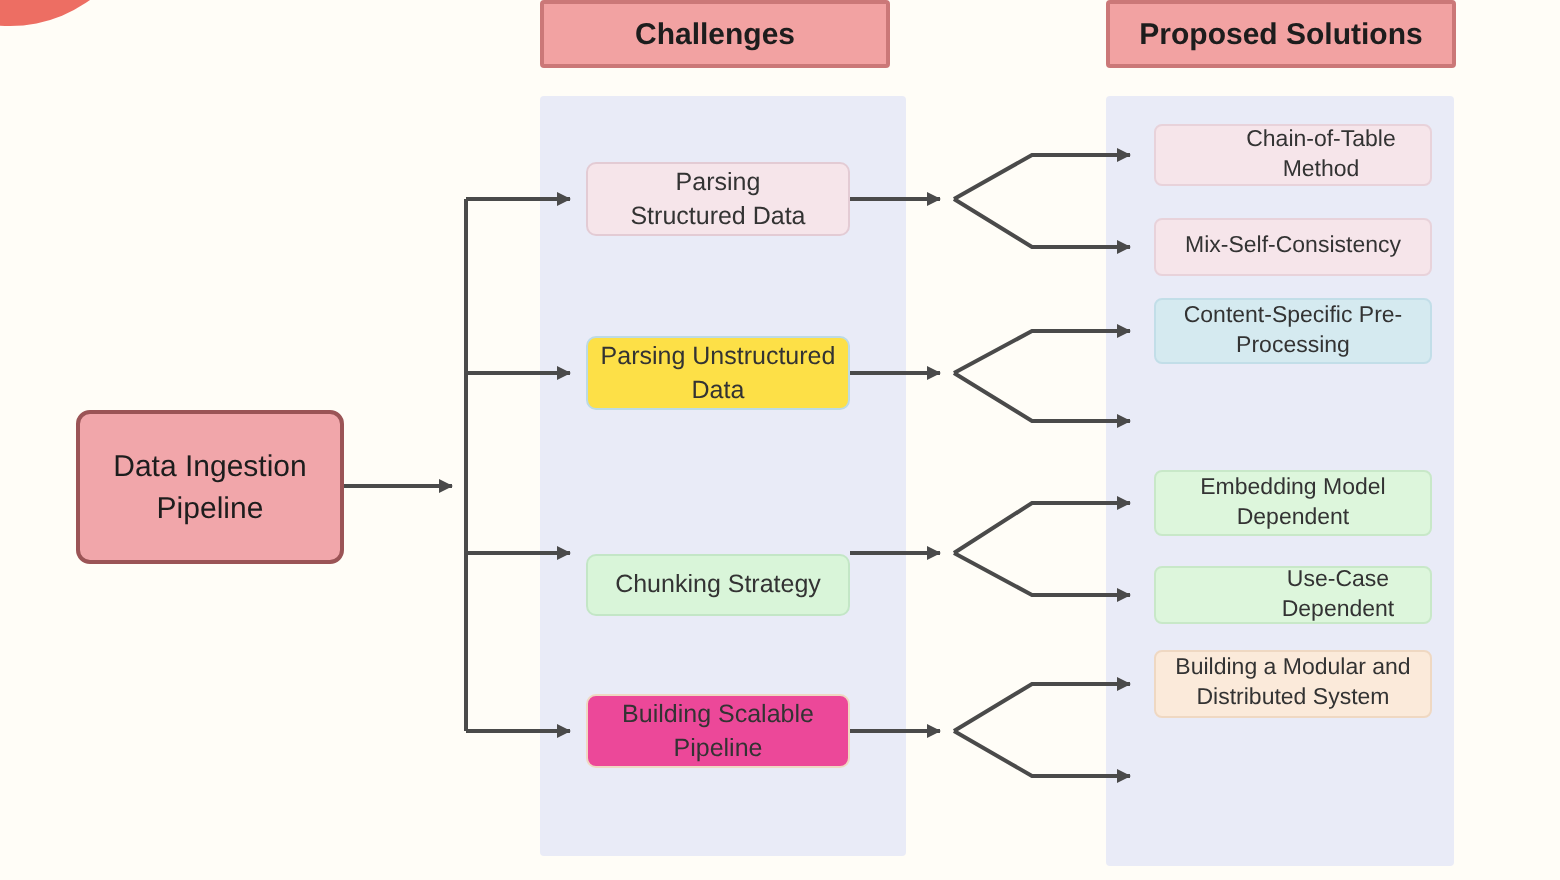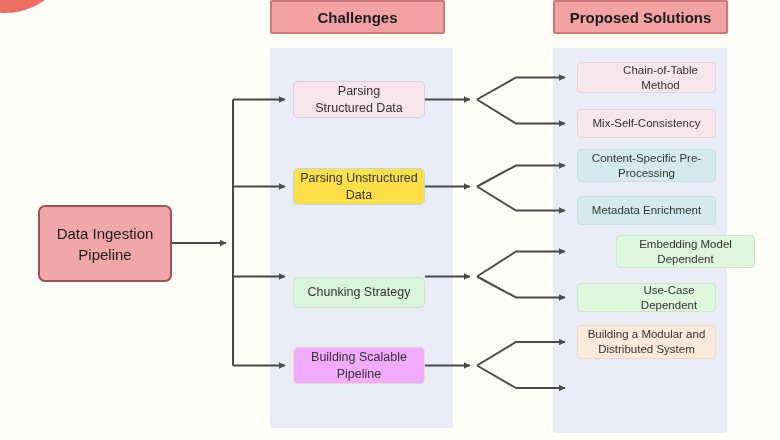--- a/index.html
+++ b/index.html
@@ -37,21 +37,21 @@
   .c1{ top:81px;  height:37px; }
   .c2{ top:168px; height:37px; }
   .c3{ top:261px; height:31px; }
   .c4{ top:347px; height:37px; }
   .snode{ left:577px; width:139px; font-size:11.5px; line-height:15px;
           border-radius:4px; color:#333; }
   .s1{ top:62px;  height:31px;padding-left:28px; }
   .s2{ top:109px; height:29px; }
   .s3{ top:149px; height:33px; }
   .s4{ top:196px; height:29px; }
-  .s5{ top:235px; height:33px;margin-left:39px; }
+  .s5{ top:235px; height:33px; }
   .s6{ top:283px; height:29px;padding-left:45px; }
   .s7{ top:325px; height:34px; }
   .s8{ top:373px; height:30px; }
   .wires{ position:absolute; left:0; top:0; pointer-events:none; }
 </style>
 </head>
 <body>
 
 <div class="stage" style="background-color: rgb(255, 253, 247);">
 
@@ -64,28 +64,27 @@
   <div class="hdr hdr-sol" style="background-color: rgb(242, 162, 162); border-color: rgb(203, 120, 120);">Proposed Solutions</div>
 
   <div class="node root-node" style="background-color: rgb(241, 166, 170); border-color: rgb(155, 84, 86);">Data Ingestion
 Pipeline</div>
 
   <div class="node cnode c1" style="background-color: rgb(246, 229, 234); border-color: rgb(227, 203, 212);">Parsing
 Structured Data</div>
   <div class="node cnode c2" style="background-color: #fde047; border-color: rgb(188, 218, 229);">Parsing Unstructured
 Data</div>
   <div class="node cnode c3" style="background-color: rgb(217, 245, 217); border-color: rgb(195, 230, 198); margin-top: 16px;">Chunking Strategy</div>
-  <div class="node cnode c4" style="background-color: #f0abfc; border-color: rgb(239, 216, 194);">Building Scalable
+  <div class="node cnode c4" style="background-color: #ec4899; border-color: rgb(239, 216, 194);">Building Scalable
 Pipeline</div>
 
   <div class="node snode s1" style="background-color: rgb(246, 229, 234); border-color: rgb(232, 210, 218);">Chain-of-Table Method</div>
   <div class="node snode s2" style="background-color: rgb(246, 229, 234); border-color: rgb(232, 210, 218);">Mix-Self-Consistency</div>
   <div class="node snode s3" style="background-color: rgb(213, 234, 240); border-color: rgb(194, 222, 232);">Content-Specific Pre-
 Processing</div>
-  <div class="node snode s4" style="background-color: rgb(213, 234, 240); border-color: rgb(194, 222, 232);">Metadata Enrichment</div>
   <div class="node snode s5" style="background-color: rgb(221, 246, 220); border-color: rgb(200, 232, 200);">Embedding Model
 Dependent</div>
   <div class="node snode s6" style="background-color: rgb(221, 246, 220); border-color: rgb(200, 232, 200);">Use-Case Dependent</div>
   <div class="node snode s7" style="background-color: rgb(251, 234, 218); border-color: rgb(239, 216, 194);">Building a Modular and
 Distributed System</div>
 
   <svg class="wires" width="780" height="440" viewBox="0 0 780 440">
     <defs>
       <marker id="ah" markerWidth="8" markerHeight="8" refX="6.5" refY="3.5" orient="auto" markerUnits="userSpaceOnUse">
         <path d="M0,0 L7,3.5 L0,7 Z" stroke="none" style="fill: rgb(74, 74, 74);"></path>

